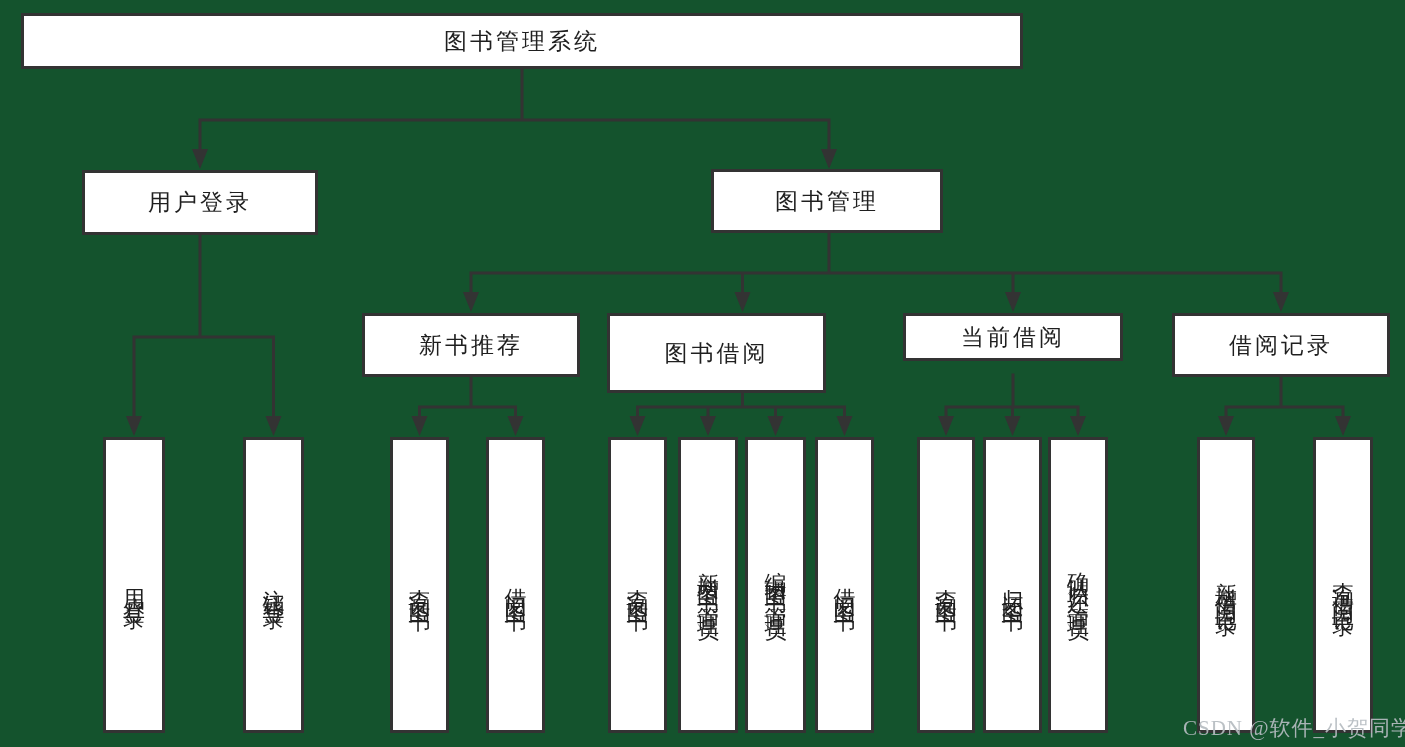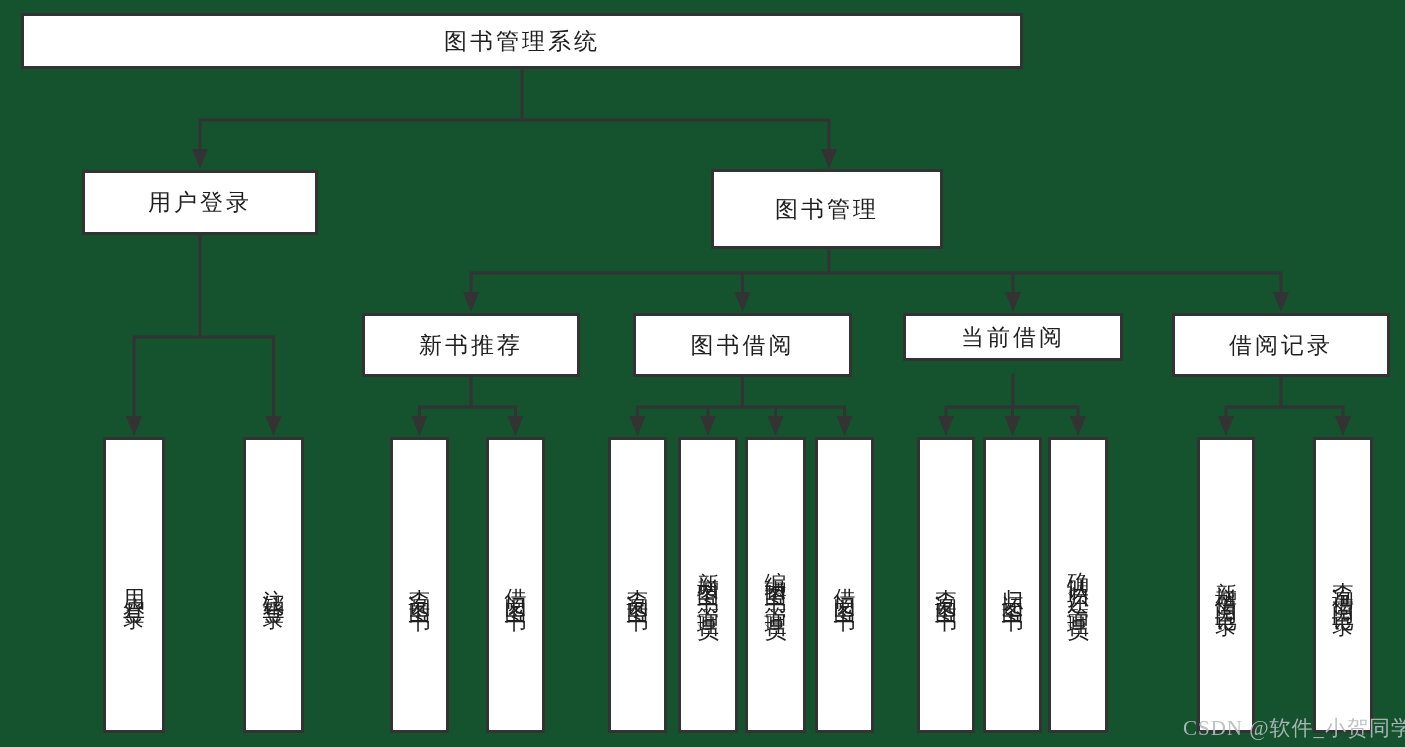--- a/index.html
+++ b/index.html
@@ -79,24 +79,24 @@
         M767.5 416 L783.5 416 L775.5 436 Z  M836.5 416 L852.5 416 L844.5 436 Z
         M938 416 L954 416 L946 436 Z  M1004.5 416 L1020.5 416 L1012.5 436 Z
         M1070 416 L1086 416 L1078 436 Z
         M1218 416 L1234 416 L1226 436 Z  M1335 416 L1351 416 L1343 436 Z"></path>
     </g>
   </svg>
 
   <div class="node node-h" style="left:21px;top:13px;width:1002px;height:56px;">图书管理系统</div>
 
   <div class="node node-h" style="left:82px;top:170px;width:236px;height:65px;">用户登录</div>
-  <div class="node node-h" style="left:711px;top:169px;width:232px;height:80px;">图书管理</div>
+  <div class="node node-h" style="left:711px;top:169px;width:232px;height:64px;">图书管理</div>
 
   <div class="node node-h" style="left:362px;top:313px;width:218px;height:64px;text-align:right;">新书推荐</div>
-  <div class="node node-h" style="left:633px;top:313px;width:219px;height:64px;">图书借阅</div>
+  <div class="node node-h" style="left:607px;top:313px;width:219px;height:80px;">图书借阅</div>
   <div class="node node-h" style="left:903px;top:313px;width:220px;height:48px;">当前借阅</div>
   <div class="node node-h" style="left:1172px;top:313px;width:218px;height:64px;text-align:center;">借阅记录</div>
 
   <div class="node node-v" style="left:103px;width:62px;">
     <span class="vtext">用户登录</span>
   </div>
   <div class="node node-v" style="left:243px;width:61px;">
     <span class="vtext">注销登录</span>
   </div>
 

